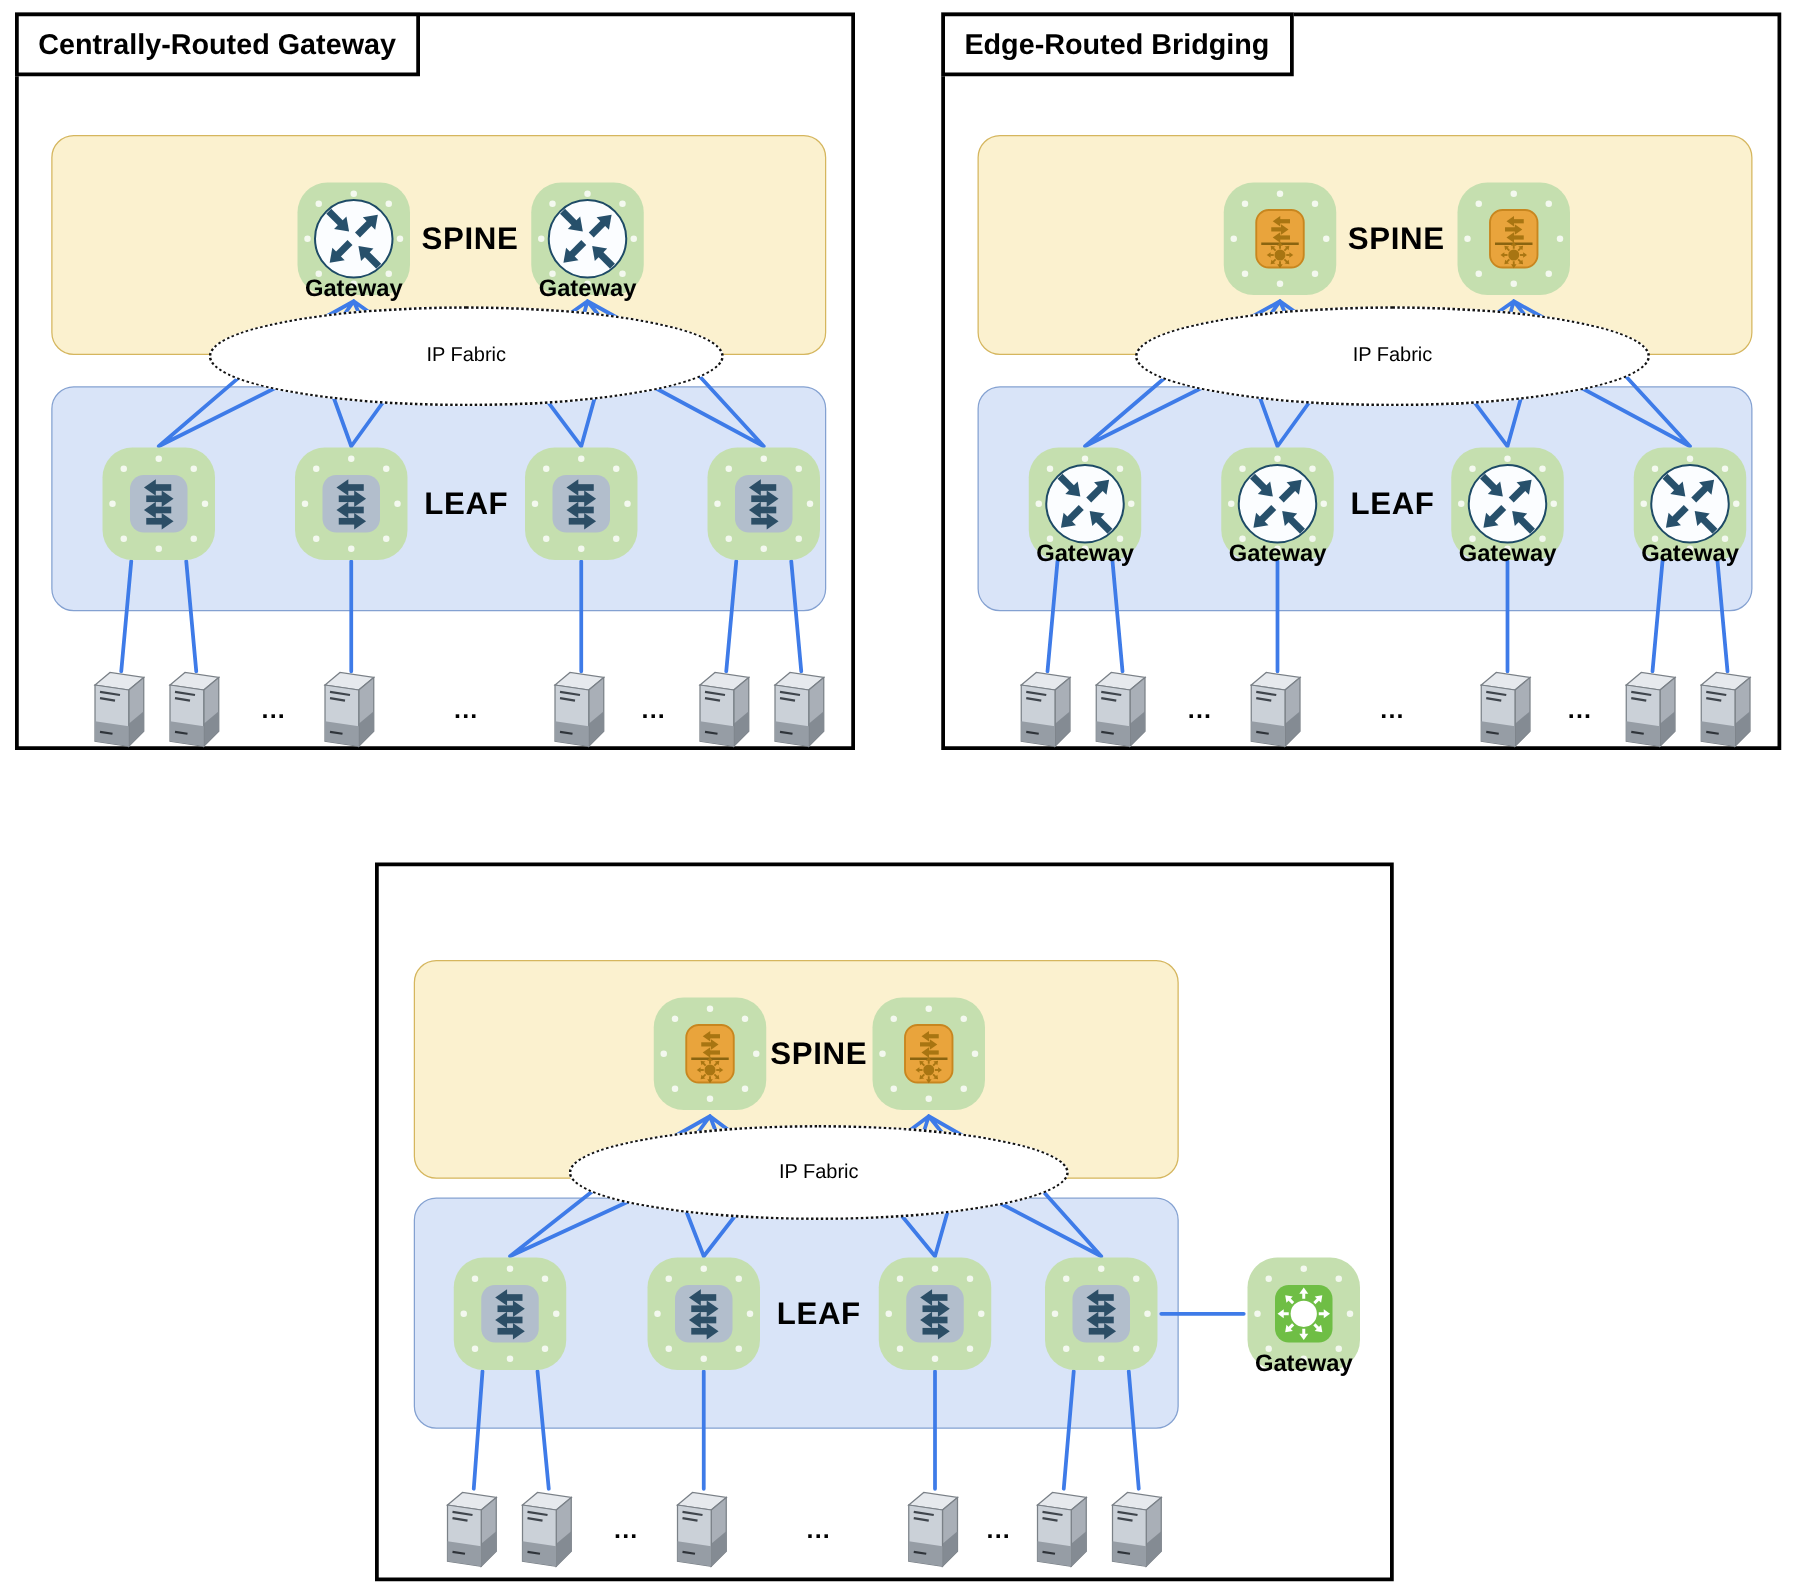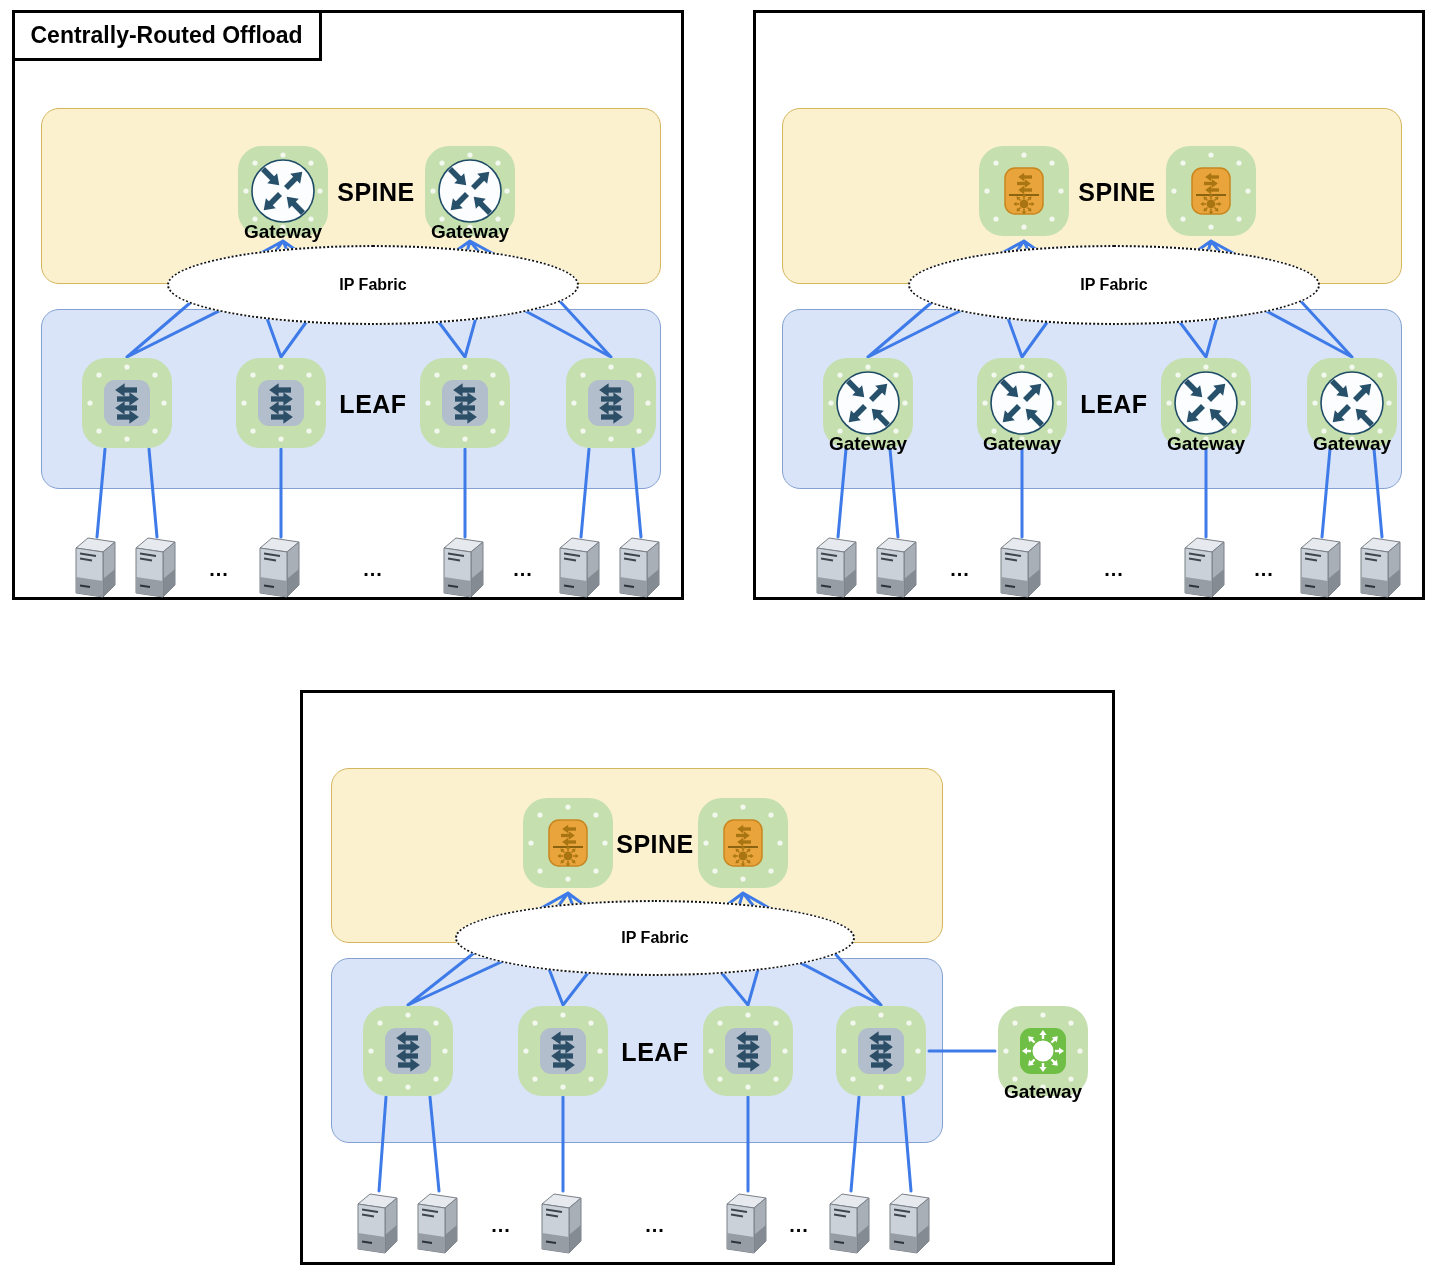--- a/index.html
+++ b/index.html
@@ -16,21 +16,21 @@
   }
   .titlebox.wide{width:300px;text-align:center;}
   .band{position:absolute;z-index:0;border-radius:18px;box-sizing:border-box;}
   .spine-band{background:#FBF1CF;border:1.5px solid #D5B65E;}
   .leaf-band{background:#D9E4F8;border:1.5px solid #84A1D1;}
   .wires{position:absolute;left:0;top:0;z-index:1;}
   .wires path{stroke:#3E7BE8;stroke-width:3;fill:none;stroke-linecap:round;}
   .fabric{
     position:absolute;z-index:2;background:#fff;border:2px dotted #111;
     border-radius:50%;display:flex;align-items:center;justify-content:center;
-    font-weight:700;font-size:16px;box-sizing:border-box;
+    font-weight:400;font-size:16px;box-sizing:border-box;
   }
   .node{position:absolute;width:96px;height:96px;z-index:2;}
   .node svg{width:100%;height:100%;display:block;}
   .node-label{
     position:absolute;left:-16px;right:-16px;bottom:-4px;z-index:4;
     text-align:center;font-weight:700;font-size:19px;
   }
   .layer-label{
     position:absolute;z-index:2;transform:translate(-50%,-50%);
     font-weight:700;font-size:25px;letter-spacing:.5px;
@@ -229,21 +229,21 @@
         <use href="#sym-server"></use>
       </svg>
     </div>
   <div class="server" style="left:602px;top:520px">
     <svg viewBox="0 0 48 66">
         <use href="#sym-server"></use>
       </svg>
     </div>
 
   <div class="titlebox">
-    <span>Centrally-Routed Offload</span>
+    <span>Centrally-Routed Gateway</span>
   </div>
 </div>
 
 <div class="panel" style="left:753px;top:10px;width:672px;height:590px">
 
   <div class="band spine-band" style="left:26px;top:95px;width:620px;height:176px"></div>
   <div class="band leaf-band" style="left:26px;top:296px;width:620px;height:180px"></div>
 
   <svg class="wires" width="672" height="590" viewBox="0 0 672 590">
     <path d="M268 228 L185 274 M268 228 L235 274 M268 228 L288 274 M268 228 L333 274
@@ -327,20 +327,23 @@
     <svg viewBox="0 0 48 66">
         <use href="#sym-server"></use>
       </svg>
     </div>
   <div class="server" style="left:602px;top:520px">
     <svg viewBox="0 0 48 66">
         <use href="#sym-server"></use>
       </svg>
     </div>
 
+  <div class="titlebox">
+    <span>Edge-Routed Bridging</span>
+  </div>
 </div>
 
 <div class="panel" style="left:300px;top:690px;width:815px;height:575px">
 
   <div class="band spine-band" style="left:28px;top:75px;width:612px;height:175px"></div>
   <div class="band leaf-band" style="left:28px;top:265px;width:612px;height:185px"></div>
 
   <svg class="wires" width="815" height="575" viewBox="0 0 815 575">
     <path d="M265 200 L182 247 M265 200 L230 247 M265 200 L283 247 M265 200 L328 247
              M440 200 L377 247 M440 200 L425 247 M440 200 L478 247 M440 200 L522 247

